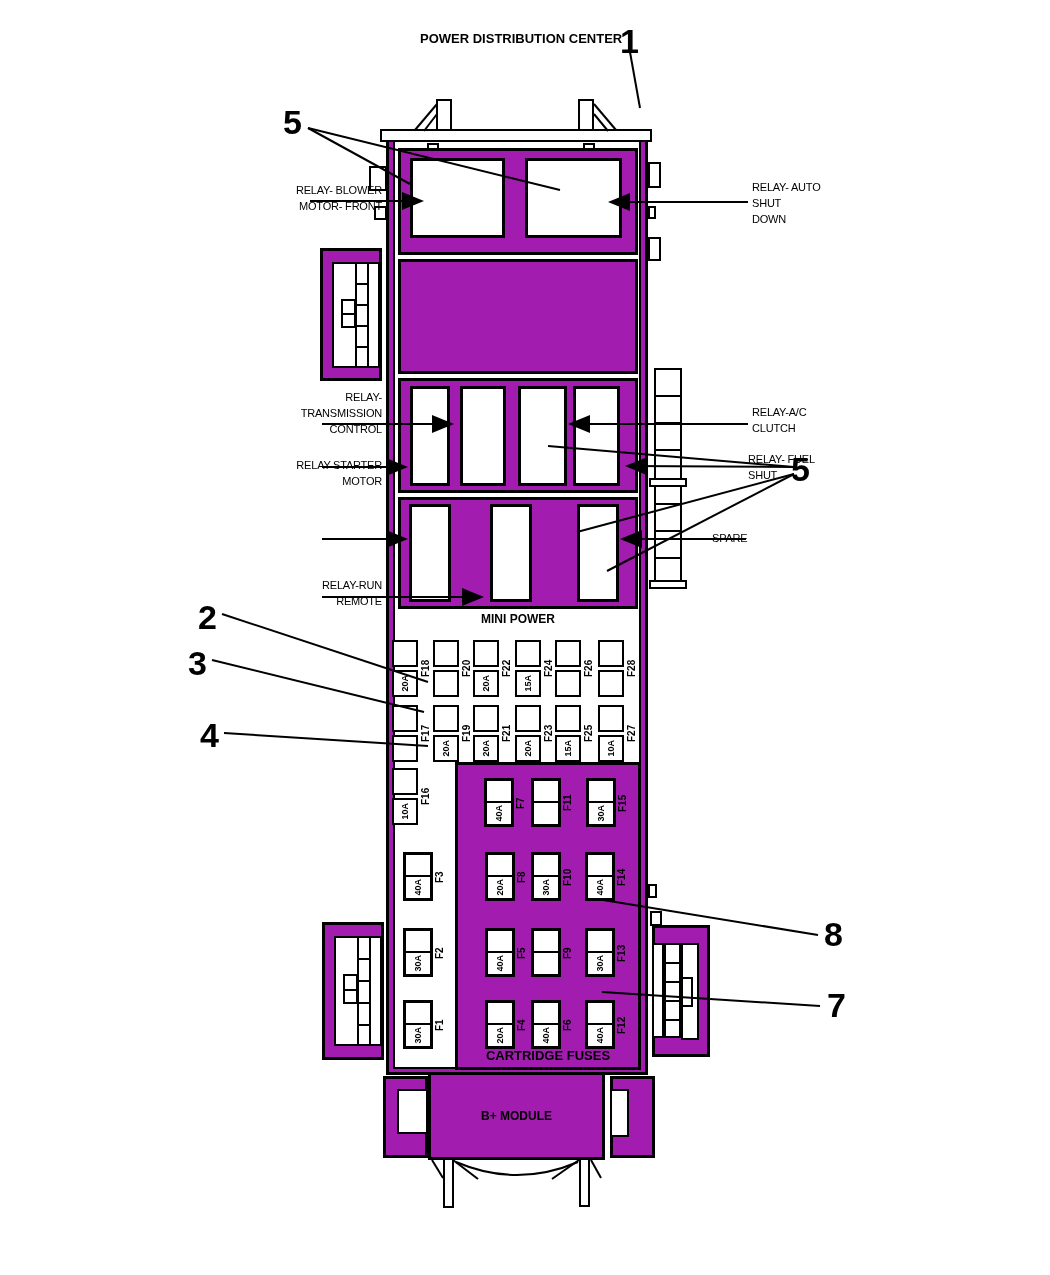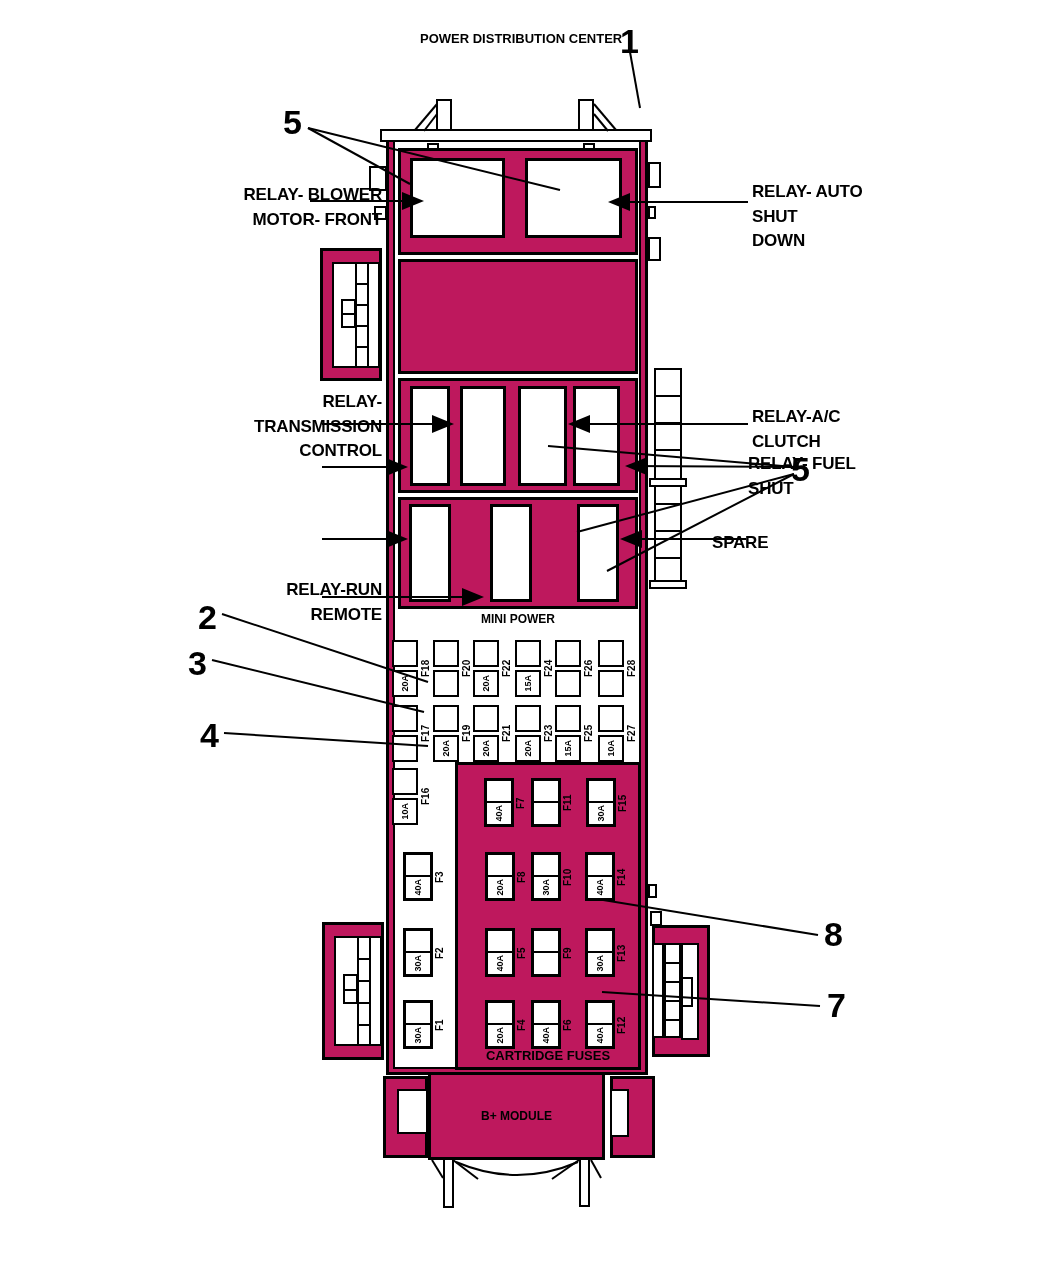--- a/index.html
+++ b/index.html
@@ -1,22 +1,22 @@
 <!DOCTYPE html>
 <html><head>
 <meta charset="utf-8">
 <style>
   html,body{margin:0;padding:0;background:#fff;}
   #canvas{position:relative;width:1050px;height:1275px;background:#fff;
           font-family:"Liberation Sans",sans-serif;color:#000;overflow:hidden;}
   .abs{position:absolute;}
   .bx{position:absolute;border:2px solid #000;box-sizing:border-box;background:#fff;}
-  .bx3{position:absolute;border:3px solid #000;box-sizing:border-box;background:#be185d;}
+  .bx3{position:absolute;border:3px solid #000;box-sizing:border-box;background:#a21caf;}
   .hrule{position:absolute;height:2px;background:#000;}
-  .lbl{position:absolute;font-size:17px;font-weight:bold;line-height:1.45;
+  .lbl{position:absolute;font-size:11px;font-weight:normal;line-height:1.45;
        white-space:pre-line;letter-spacing:-0.2px;}
   .lbl.r{text-align:right;}
   .num{position:absolute;font-size:34px;font-weight:bold;line-height:1;}
   .sectitle{position:absolute;font-size:12px;font-weight:bold;text-align:center;}
   .vt{writing-mode:vertical-rl;transform:rotate(180deg);font-weight:bold;}
   .mfuse{position:absolute;width:26px;}
   .msq{width:26px;height:27px;border:2px solid #000;box-sizing:border-box;margin-bottom:3px;
        display:flex;align-items:center;justify-content:center;background:#fff;}
   .msq .vt{font-size:9px;}
   .mid{position:absolute;left:28px;top:0;height:57px;font-size:10px;text-align:center;}
@@ -324,20 +324,22 @@
   </div>
 
   <div class="bx" style="left:443px;top:1158px;width:11px;height:50px;"></div>
   <div class="bx" style="left:579px;top:1158px;width:11px;height:49px;"></div>
 
   <div class="lbl r" style="right:668px;top:183px;width:175px;">RELAY- BLOWER
 MOTOR- FRONT</div>
   <div class="lbl r" style="right:668px;top:390px;width:175px;">RELAY-
 TRANSMISSION
 CONTROL</div>
+  <div class="lbl r" style="right:668px;top:458px;width:175px;">RELAY-STARTER
+MOTOR</div>
   <div class="lbl" style="left:752px;top:180px;width:120px;">RELAY- AUTO
 SHUT
 DOWN</div>
 
   <div class="lbl r" style="right:668px;top:578px;width:175px;">RELAY-RUN
 REMOTE</div>
   <div class="lbl" style="left:752px;top:405px;width:120px;">RELAY-A/C
 CLUTCH</div>
   <div class="lbl" style="left:748px;top:452px;width:120px;">RELAY- FUEL
 SHUT</div>

